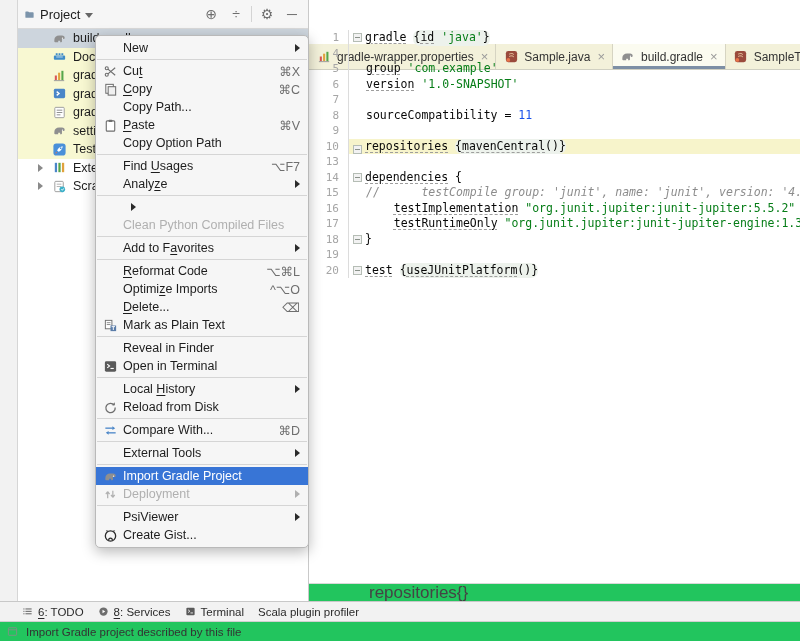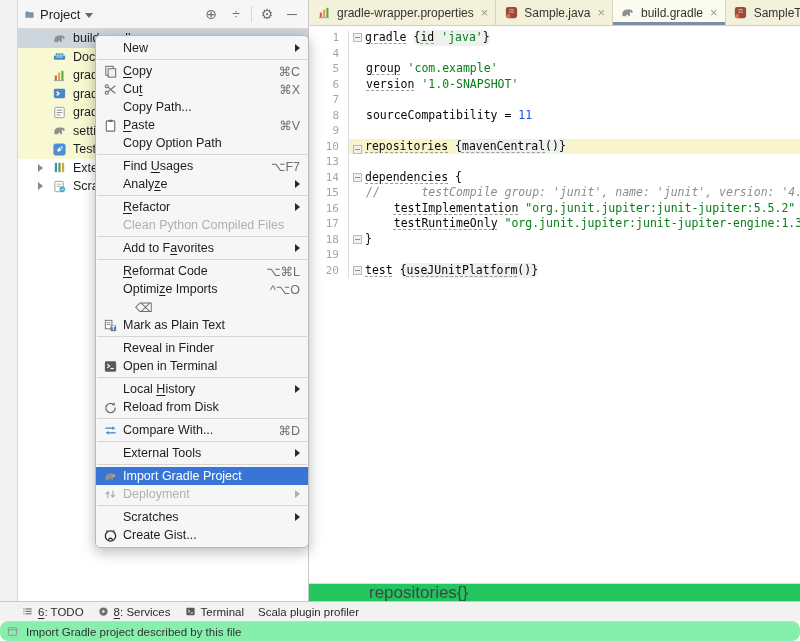--- a/index.html
+++ b/index.html
@@ -31,21 +31,21 @@
   .tree-row.selected { background:var(--sel); }
   .tree-row.yellow { background:var(--yellow); }
   .tree-row .tri { position:absolute; left:20px; width:0; height:0;
     border-top:4px solid transparent; border-bottom:4px solid transparent;
     border-left:5px solid #8a8a8a; }
   .tree-row .ic { margin-right:6px; }
 
   
   .editor { position:absolute; left:309px; top:0; right:0; height:601px; background:#fff; }
   .tabbar { height:26px; background:#f3f1da; border-bottom:1px solid #d0d0c2;
-    display:flex; align-items:stretch; }
+    display:flex; align-items:stretch;margin-top:44px; }
   .tab { display:flex; align-items:center; gap:5px; padding:0 7px; font-size:12px;
     color:#333; border-right:1px solid #d6d4c2; position:relative; white-space:nowrap; }
   .tab.active { background:#fbfbf0; }
   .tab.active::after { content:""; position:absolute; left:0; right:0; bottom:0;
     height:3px; background:var(--tabline); }
   .tab .close { color:#9a9a9a; font-size:13px; margin-left:2px; }
 
   .code-area { position:absolute; top:26px; left:0; right:0; bottom:18px; overflow:hidden;
     padding-top:4px; }
   .cline { display:flex; height:15.5px; line-height:15.5px;
@@ -85,22 +85,22 @@
   .mi.selected { background:var(--accent); color:#fff; }
   .msep { height:1px; background:#d5d5d5; margin:2px 1px; }
   .mn { text-decoration:underline; text-underline-offset:2px; }
 
   
   .toolrow { position:absolute; left:0; right:0; top:601px; height:20px;
     background:#f2f2f2; border-top:1px solid #c8c8c8; display:flex; align-items:center;
     padding-left:22px; gap:14px; font-size:11.5px; color:#2b2b2b; z-index:4; }
   .toolitem { display:flex; align-items:center; gap:5px; }
   .statusrow { position:absolute; left:0; right:0; top:621px; height:20px;
-    background:#86efac; border-top:1px solid #d0d0d0; display:flex; align-items:center;
-    padding-left:7px; gap:8px; font-size:11.5px; color:#333; z-index:4;border-radius:8px; }
+    background:#22c55e; border-top:1px solid #d0d0d0; display:flex; align-items:center;
+    padding-left:7px; gap:8px; font-size:11.5px; color:#333; z-index:4; }
 
   
   .ic { width:16px; height:16px; display:inline-flex; align-items:center;
     justify-content:center; flex:none; }
   .ic svg { display:block; }
   .ic-sm { width:11px; height:11px; }
 </style>
 </head>
 <body>
 
@@ -368,39 +368,39 @@
 
 <div class="menu">
     <div class="mi">
       <span class="lbl">New</span>
       <span class="sub"></span>
     </div>
     <div class="msep"></div>
     <div class="mi">
       <span class="ic">
         <svg width="15" height="15" viewBox="0 0 16 16">
-          <rect x="3" y="2.5" width="8" height="9.5" fill="#fff" stroke="#6e6e6e" stroke-width="1.1"></rect>
-          <rect x="5.5" y="5" width="8" height="9" fill="#f0f0f0" stroke="#6e6e6e" stroke-width="1.1"></rect>
-        </svg>
-      </span>
-      <span class="lbl"><span class="mn">C</span>opy</span>
-      <span class="sc">⌘C</span>
-    </div>
-    <div class="mi">
-      <span class="ic">
-        <svg width="15" height="15" viewBox="0 0 16 16">
           <circle cx="4" cy="4.5" r="1.6" fill="none" stroke="#6e6e6e" stroke-width="1.2"></circle>
           <circle cx="4" cy="11.5" r="1.6" fill="none" stroke="#6e6e6e" stroke-width="1.2"></circle>
           <path d="M5.3 5.5L13 12M5.3 10.5L13 4" stroke="#6e6e6e" stroke-width="1.2"></path>
         </svg>
       </span>
       <span class="lbl">Cu<span class="mn">t</span></span>
       <span class="sc">⌘X</span>
     </div>
     <div class="mi">
+      <span class="ic">
+        <svg width="15" height="15" viewBox="0 0 16 16">
+          <rect x="3" y="2.5" width="8" height="9.5" fill="#fff" stroke="#6e6e6e" stroke-width="1.1"></rect>
+          <rect x="5.5" y="5" width="8" height="9" fill="#f0f0f0" stroke="#6e6e6e" stroke-width="1.1"></rect>
+        </svg>
+      </span>
+      <span class="lbl"><span class="mn">C</span>opy</span>
+      <span class="sc">⌘C</span>
+    </div>
+    <div class="mi">
       <span class="lbl">Copy Path...</span>
     </div>
     <div class="mi">
       <span class="ic">
         <svg width="15" height="15" viewBox="0 0 16 16">
           <rect x="3.5" y="3" width="9" height="11" rx="1" fill="#fff" stroke="#6e6e6e" stroke-width="1.2"></rect>
           <rect x="6" y="1.8" width="4" height="2.4" rx=".7" fill="#6e6e6e"></rect>
         </svg>
       </span>
       <span class="lbl"><span class="mn">P</span>aste</span>
@@ -413,41 +413,41 @@
     <div class="mi">
       <span class="lbl">Find <span class="mn">U</span>sages</span>
       <span class="sc">⌥F7</span>
     </div>
     <div class="mi">
       <span class="lbl">Analy<span class="mn">z</span>e</span>
       <span class="sub"></span>
     </div>
     <div class="msep"></div>
     <div class="mi">
-      <span class="lbl"><span class="mn">R</span>efactor</span>
       <span class="sub"></span>
     </div>
     <div class="mi disabled">
       <span class="lbl">Clean Python Compiled Files</span>
     </div>
     <div class="msep"></div>
     <div class="mi">
       <span class="lbl">Add to F<span class="mn">a</span>vorites</span>
       <span class="sub"></span>
     </div>
     <div class="msep"></div>
     <div class="mi">
       <span class="lbl"><span class="mn">R</span>eformat Code</span>
       <span class="sc">⌥⌘L</span>
     </div>
     <div class="mi">
       <span class="lbl">Optimi<span class="mn">z</span>e Imports</span>
       <span class="sc">^⌥O</span>
     </div>
     <div class="mi">
+      <span class="lbl"><span class="mn">D</span>elete...</span>
       <span class="sc">⌫</span>
     </div>
     <div class="mi">
       <span class="ic">
         <svg width="15" height="15" viewBox="0 0 16 16">
           <rect x="2.5" y="2.5" width="7" height="9" fill="#fff" stroke="#6e6e6e"></rect>
           <rect x="4" y="4.5" width="4" height="1" fill="#8a8a8a"></rect>
           <rect x="4" y="6.5" width="4" height="1" fill="#8a8a8a"></rect>
           <rect x="8" y="8" width="6" height="6" fill="#5a7ca8"></rect>
           <path d="M9.2 9.2h3.6M11 9.2v3.6" stroke="#fff" stroke-width="1"></path>
@@ -516,21 +516,21 @@
         <svg width="15" height="15" viewBox="0 0 16 16">
           <path d="M5 12V5M5 5L3 7.5M5 5l2 2.5" stroke="#b0b0b0" stroke-width="1.3" fill="none"></path>
           <path d="M10.5 4v7m0 0L8.5 8.5m2 2.5l2-2.5" stroke="#b0b0b0" stroke-width="1.3" fill="none"></path>
         </svg>
       </span>
       <span class="lbl">Deployment</span>
       <span class="sub"></span>
     </div>
     <div class="msep"></div>
     <div class="mi">
-      <span class="lbl">Scratches</span>
+      <span class="lbl">PsiViewer</span>
       <span class="sub"></span>
     </div>
     <div class="mi">
       <span class="ic">
         <svg width="15" height="15" viewBox="0 0 16 16">
           <circle cx="8" cy="8.5" r="5.5" fill="none" stroke="#2b2b2b" stroke-width="1.4"></circle>
           <path d="M4.5 4L3 2.5l2.5.5zM11.5 4L13 2.5l-2.5.5z" fill="#2b2b2b"></path>
           <path d="M6 13c0-1.5.8-2.2 2-2.2s2 .7 2 2.2" fill="none" stroke="#2b2b2b" stroke-width="1.2"></path>
         </svg>
       </span>

